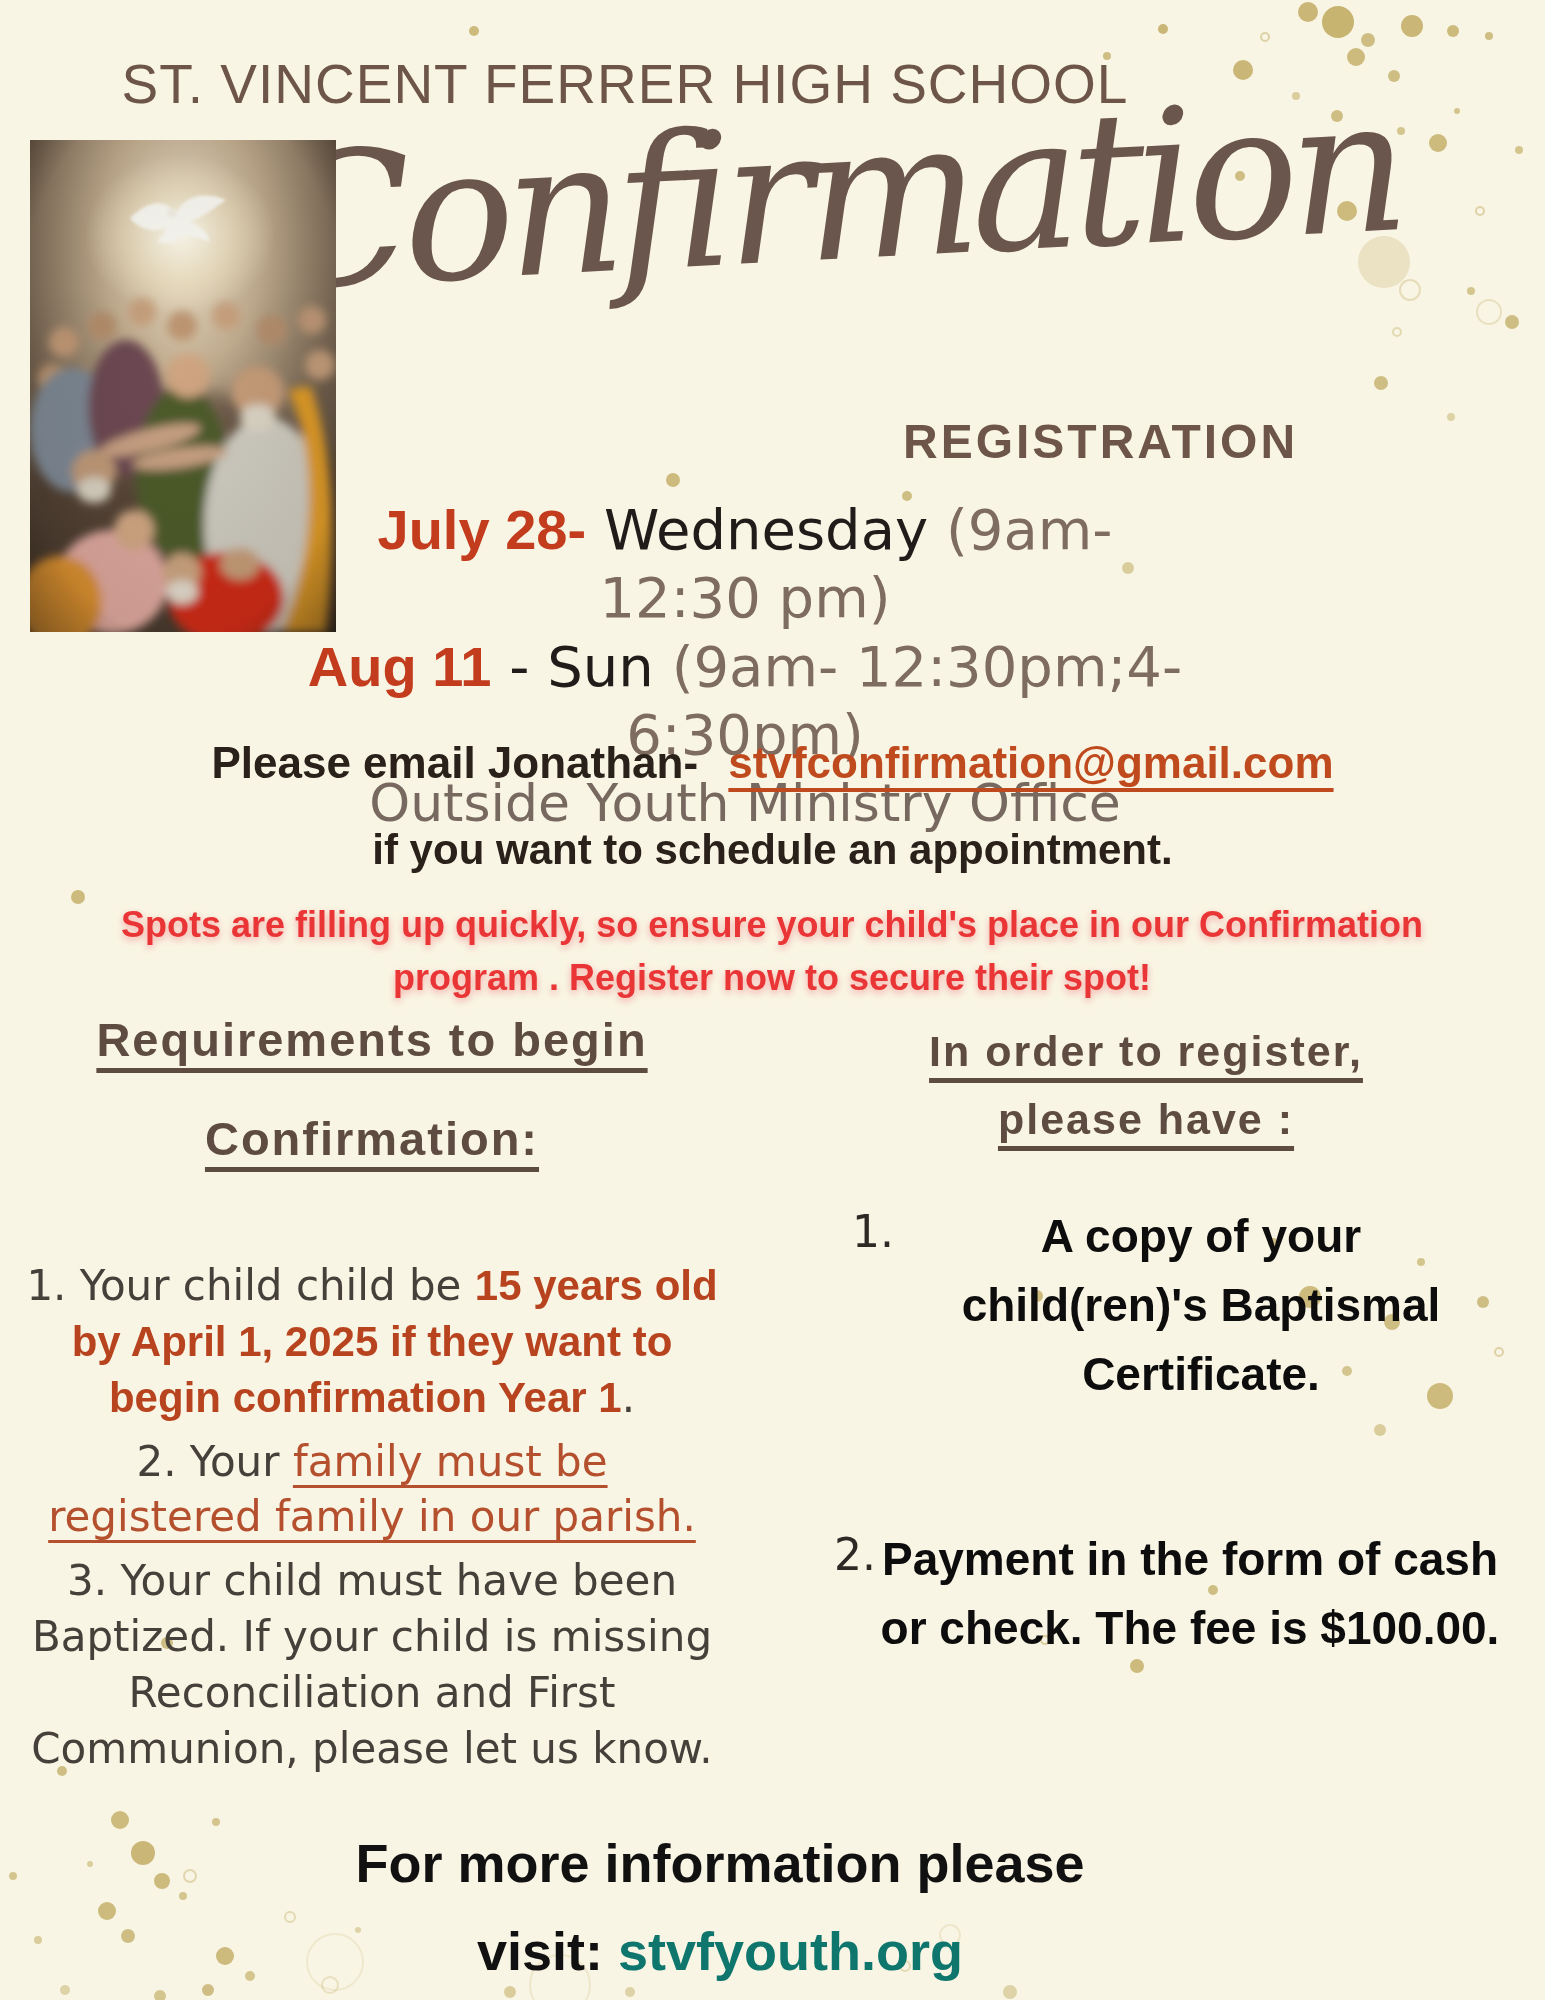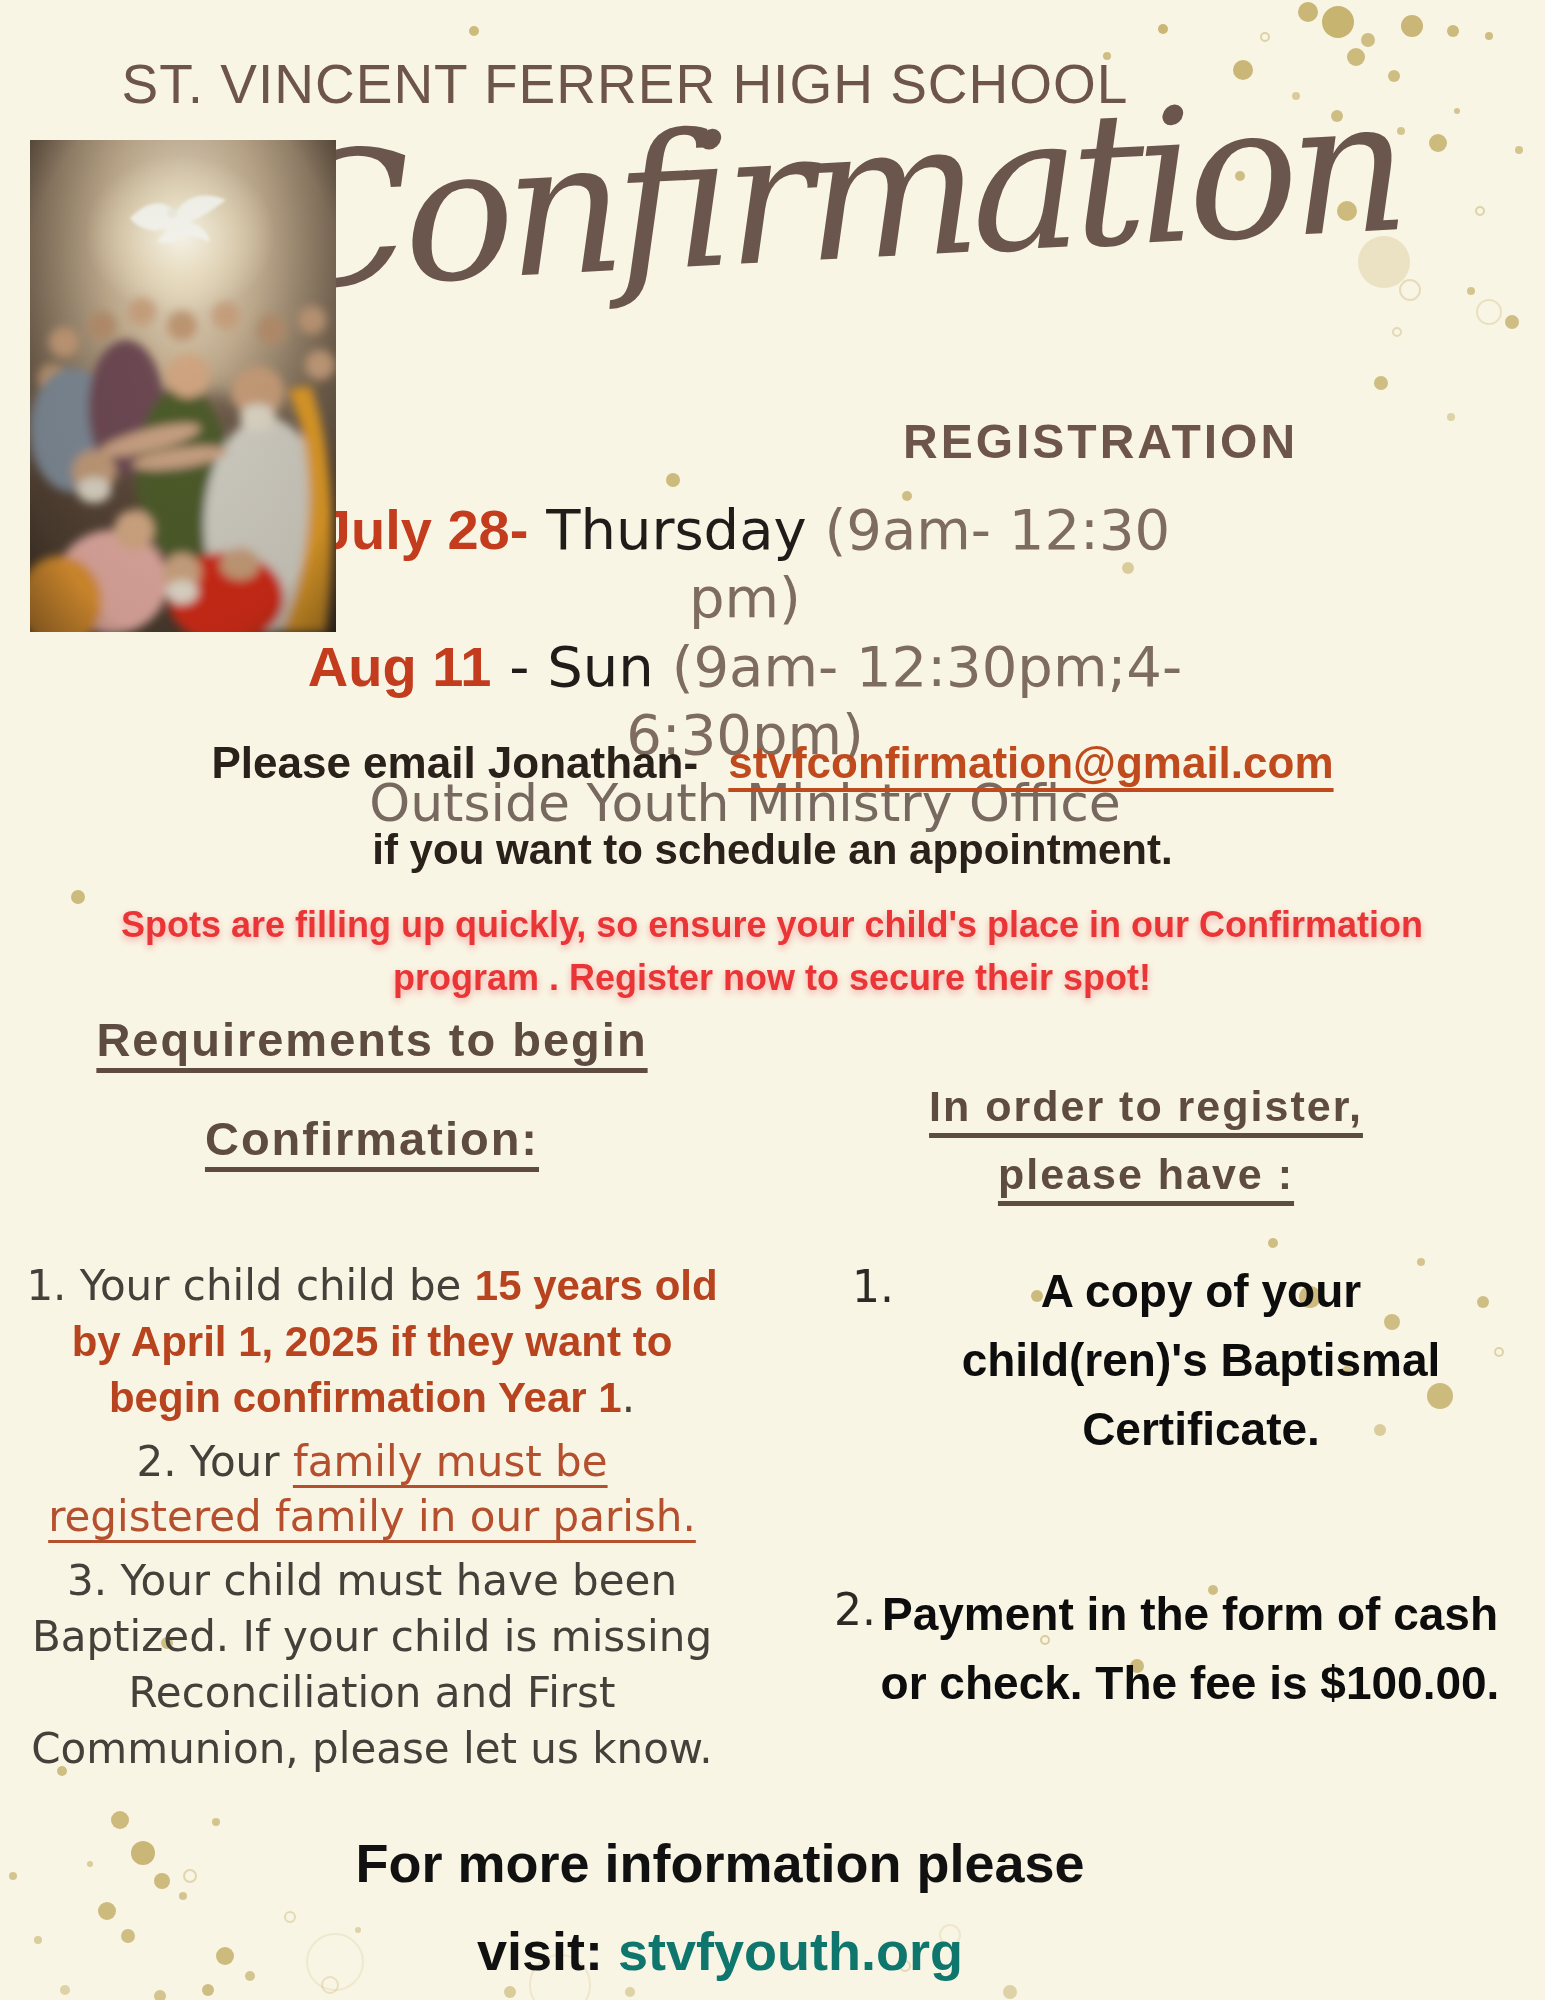--- a/index.html
+++ b/index.html
@@ -63,21 +63,21 @@
     font-size:42px;line-height:1.33;color:#45403a;text-align:center;
   }
   .req-item{margin-bottom:8px;}
   .req-item .red-bold{
     color:#b8431f;font-weight:700;font-family:"Liberation Sans",sans-serif;font-style:normal;
   }
   .req-item .red-underline{
     color:#b5502f;
     text-decoration:underline;text-decoration-thickness:3px;text-underline-offset:9px;
   }
-  .right-col{top:1073px;left:790px;width:712px;z-index:3;text-align:center;}
+  .right-col{top:1018px;left:790px;width:712px;z-index:3;text-align:center;}
   .right-col .col-heading{font-size:43px;line-height:1.58;display:inline-block;}
   .reg-item{position:relative;margin-top:48px;}
   .reg-item .num{
     position:absolute;left:62px;top:4px;
     font-family:"DejaVu Sans",sans-serif;font-size:44px;color:#2d2a26;
   }
   .reg-item .txt{
     margin-left:128px;width:566px;
     font-size:46px;font-weight:700;line-height:1.5;color:#0d0d0d;
   }
@@ -257,21 +257,21 @@
     <circle cx="152" cy="432" r="19" fill="#cda581"></circle>
     <ellipse cx="152" cy="452" rx="16" ry="12" fill="#e3dccd"></ellipse>
     <ellipse cx="210" cy="424" rx="20" ry="16" fill="#c79d79"></ellipse>
   </g>
   <rect width="306" height="492" fill="url(#vign)"></rect>
 </svg>
 
 <div class="layer schedule">
   <div class="line">
     <span class="date-red">July 28-</span>
-    <span>Thursday</span>
+    <span>Wednesday</span>
     <span class="time-gray">(9am- 12:30 pm)</span>
   </div>
   <div class="line">
     <span class="date-red">Aug 11</span>
     <span>-</span>
     <span>Sun</span>
     <span class="time-gray">(9am- 12:30pm;4- 6:30pm)</span>
   </div>
   <div class="location">Outside Youth Ministry Office</div>
 </div>

